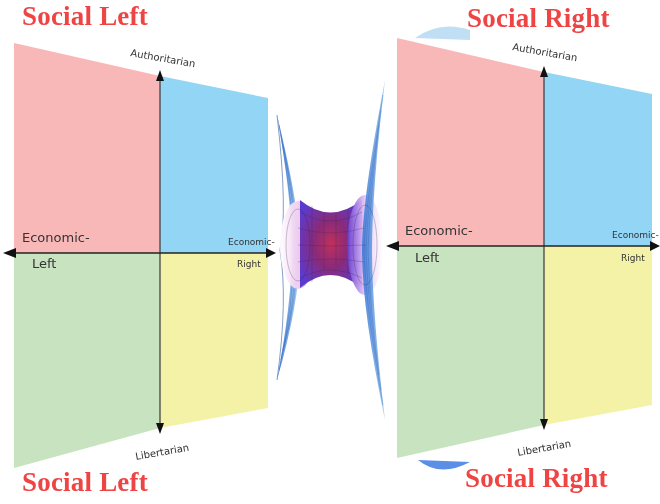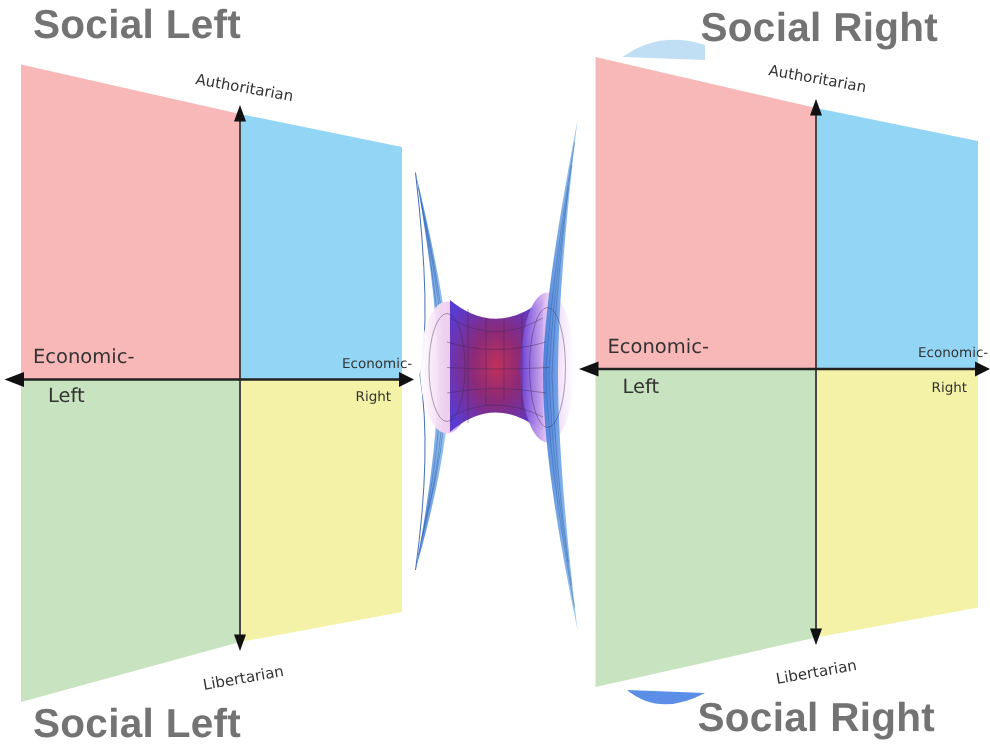--- a/index.html
+++ b/index.html
@@ -1,23 +1,23 @@
 <!DOCTYPE html>
 <html><head>
   <meta charset="utf-8">
   <style>
     html, body { margin: 0; padding: 0; background: #ffffff; }
     body { width: 660px; height: 504px; overflow: hidden; position: relative; }
     #stage { position: absolute; left: 0; top: 0; width: 660px; height: 504px; }
     .title {
       position: absolute;
-      font-family: Liberation Sans, sans-serif;
+      font-family: Liberation Serif, serif;
       font-weight: bold;
       font-size: 27px;
-      color: #737373;
+      color: #ef4444;
       white-space: nowrap;
       line-height: 1;
       letter-spacing: 0.2px;
     }
     .axis-label {
       font-family: "DejaVu Sans", sans-serif;
       fill: #333333;
     }
   </style>
 </head>

